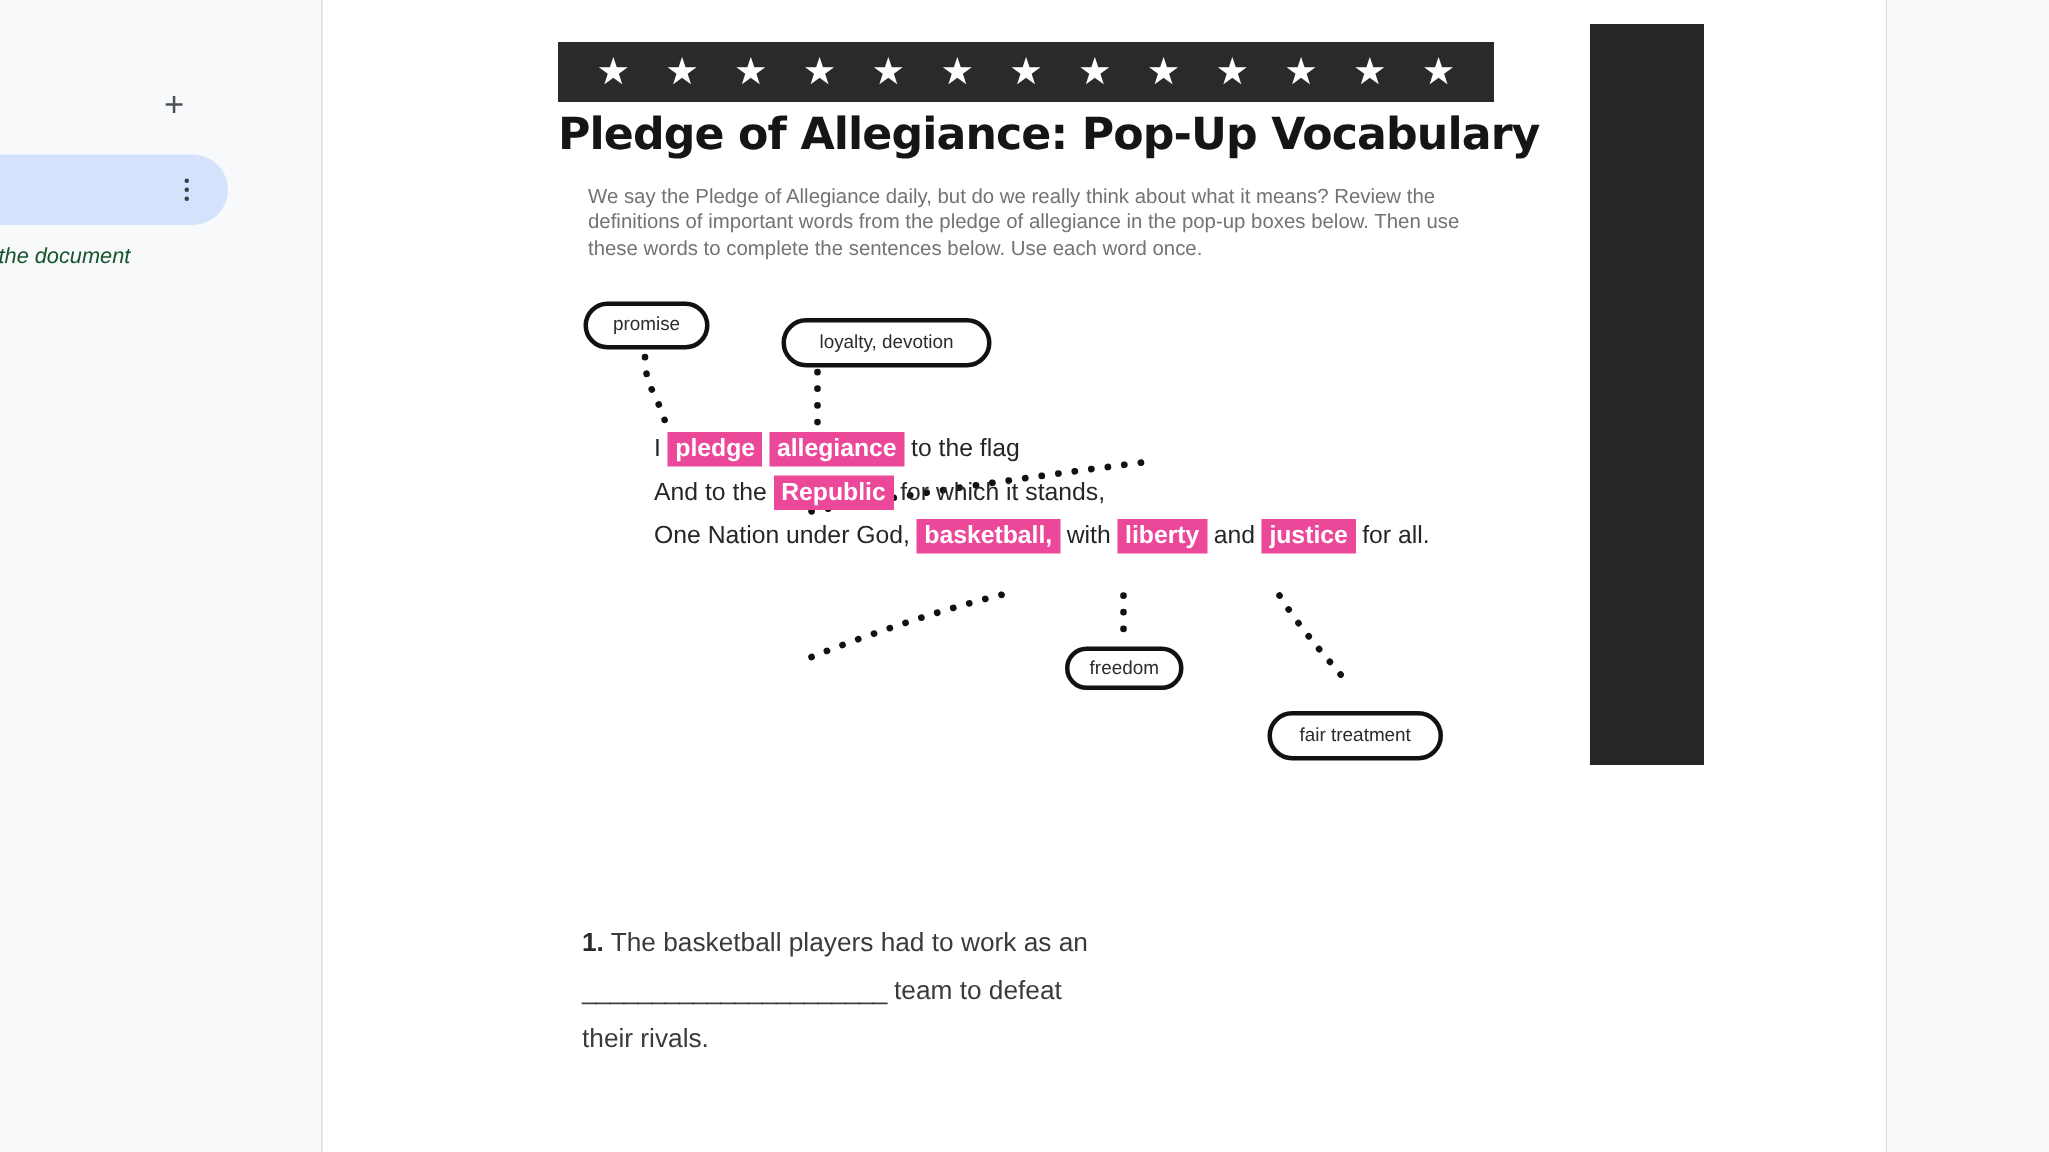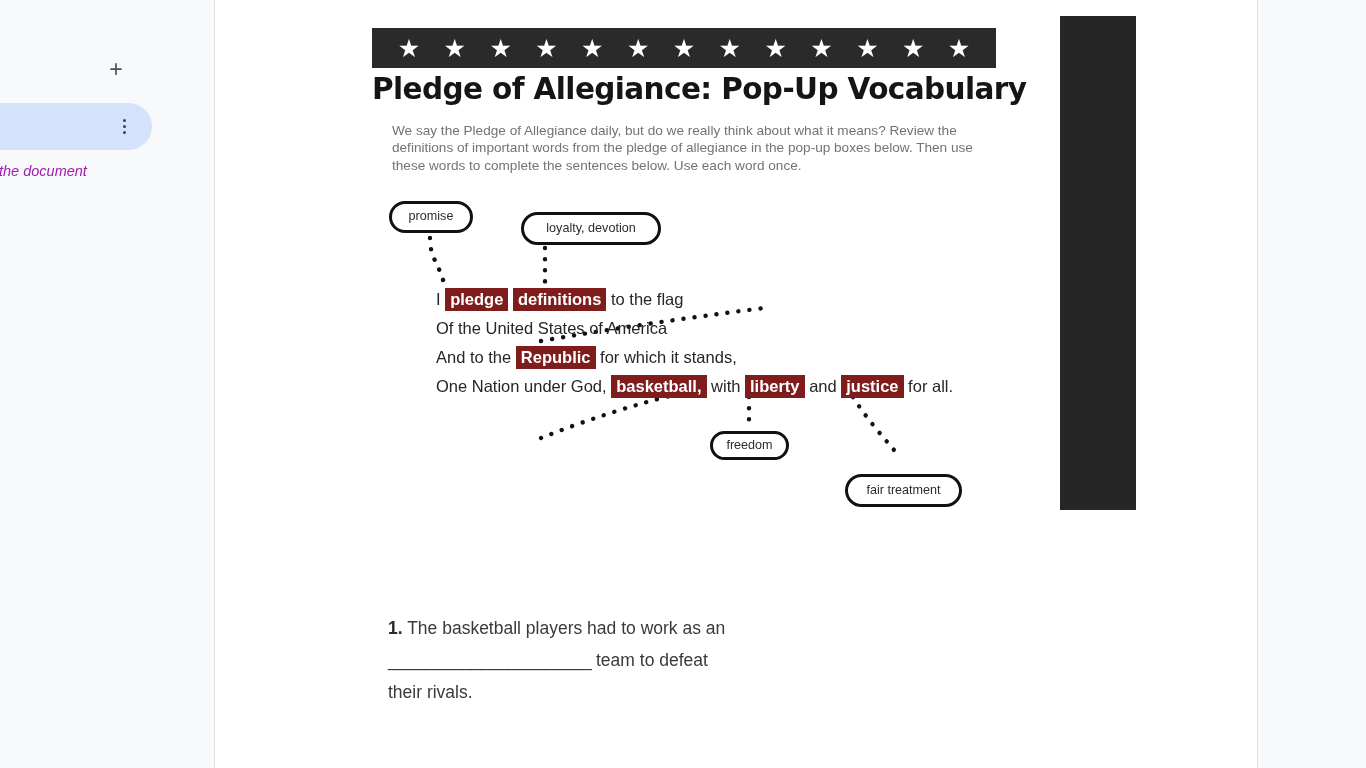--- a/index.html
+++ b/index.html
@@ -38,21 +38,21 @@
     padding-right: 26px;
     cursor: pointer;
   }
   .kebab { display: flex; flex-direction: column; gap: 3px; align-items: center; cursor: pointer; }
   .kebab i { display: block; width: 3.2px; height: 3.2px; border-radius: 50%; background: #3c4043; }
   .doc-caption {
     position: absolute; left: -1px; top: 163px;
     width: 160px;
     font-style: italic;
     font-size: 14.5px;
-    color: #a21caf;
+    color: #14532d;
     white-space: nowrap;
   }
 
   
   .right-rail {
     position: absolute; left: 1257px; top: 0;
     width: 109px; height: 768px;
     background: #f8f9fa;
     border-left: 1px solid #dcdfe3;
   }
@@ -129,21 +129,21 @@
   .pledge-block {
     position: absolute; left: 220px; top: 285px;
     width: 560px;
     font-size: 16.5px;
     line-height: 29px;
     color: #262626;
     z-index: 2;
   }
   .pledge-line { white-space: nowrap; }
   .hl {
-    background: #7f1d1d;
+    background: #ec4899;
     color: #ffffff;
     font-weight: bold;
     padding: 2px 5px 3px 5px;
   }
 
   .q-block {
     position: absolute; left: 172px; top: 612px;
     width: 430px;
     font-size: 17.5px;
     line-height: 32px;
@@ -218,22 +218,21 @@
           </g>
         </svg>
 
         <div class="callout" id="co-promise" style="left:173px; top:201px; width:84px;  height:32px;">promise</div>
         <div class="callout" id="co-loyalty" style="left:305px; top:212px; width:140px; height:33px;">loyalty, devotion</div>
         <div class="callout" id="co-freedom" style="left:494px; top:431px; width:79px;  height:29px;">freedom</div>
         <div class="callout" id="co-justice" style="left:629px; top:474px; width:117px; height:33px;">fair treatment</div>
       </div>
 
       <div class="pledge-block" id="pledge-block">
-          <div class="pledge-line"><span>I </span><span class="hl">pledge</span><span> </span><span class="hl">definitions</span><span> to the flag</span></div>
-          <div class="pledge-line"><span>Of the United States of America</span></div>
+          <div class="pledge-line"><span>I </span><span class="hl">pledge</span><span> </span><span class="hl">allegiance</span><span> to the flag</span></div>
           <div class="pledge-line"><span>And to the </span><span class="hl">Republic</span><span> for which it stands,</span></div>
           <div class="pledge-line"><span>One Nation under God, </span><span class="hl">basketball,</span><span>  with </span><span class="hl">liberty</span><span> and </span><span class="hl">justice</span><span> for all.</span></div>
         </div>
 
       <div class="q-block">
         <span class="q-num">1.</span>
         <span>The basketball players had to work as an</span><br>
         <span class="q-blank">______________________</span>
         <span>team to defeat</span><br>
         <span>their rivals.</span>

